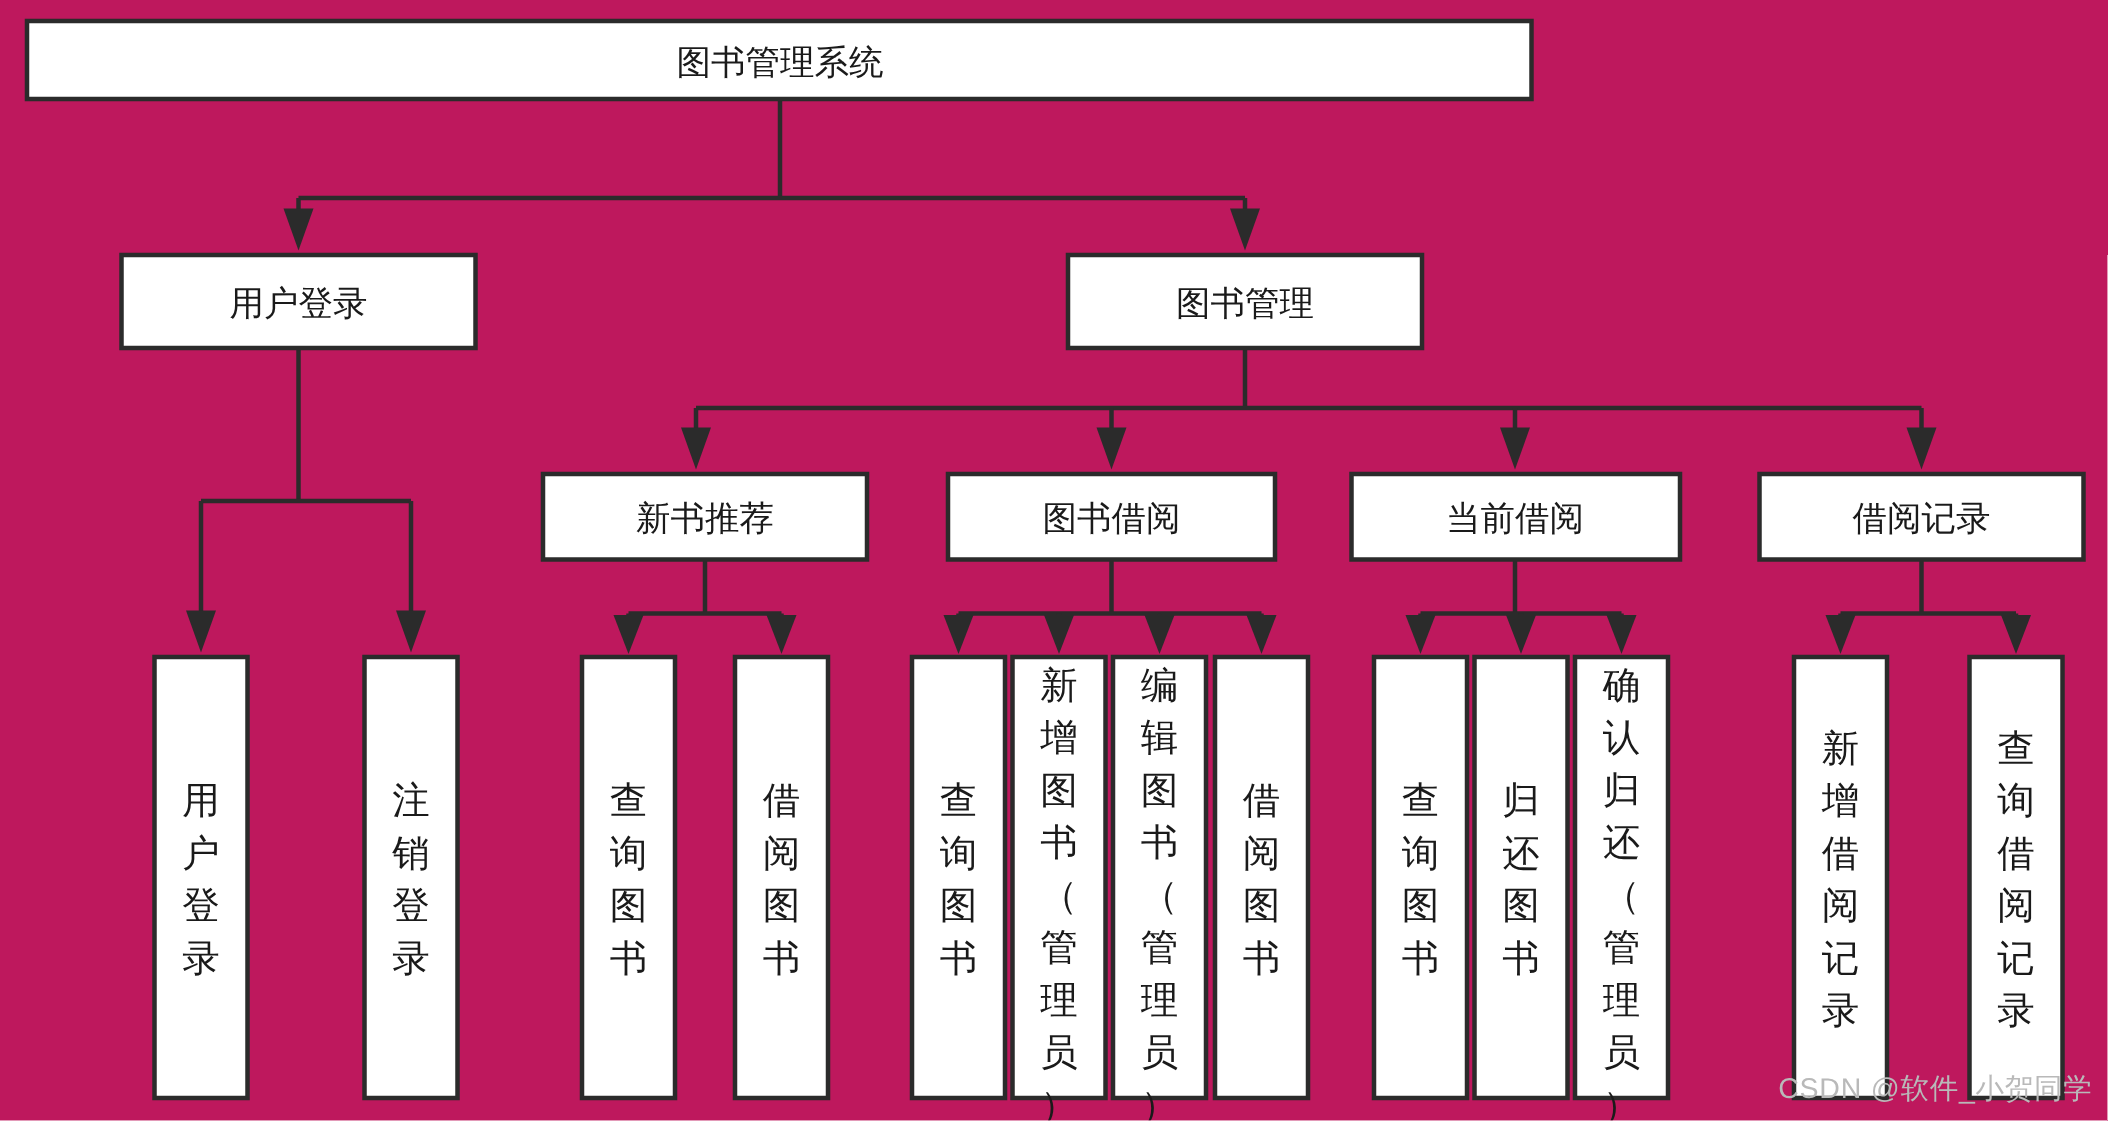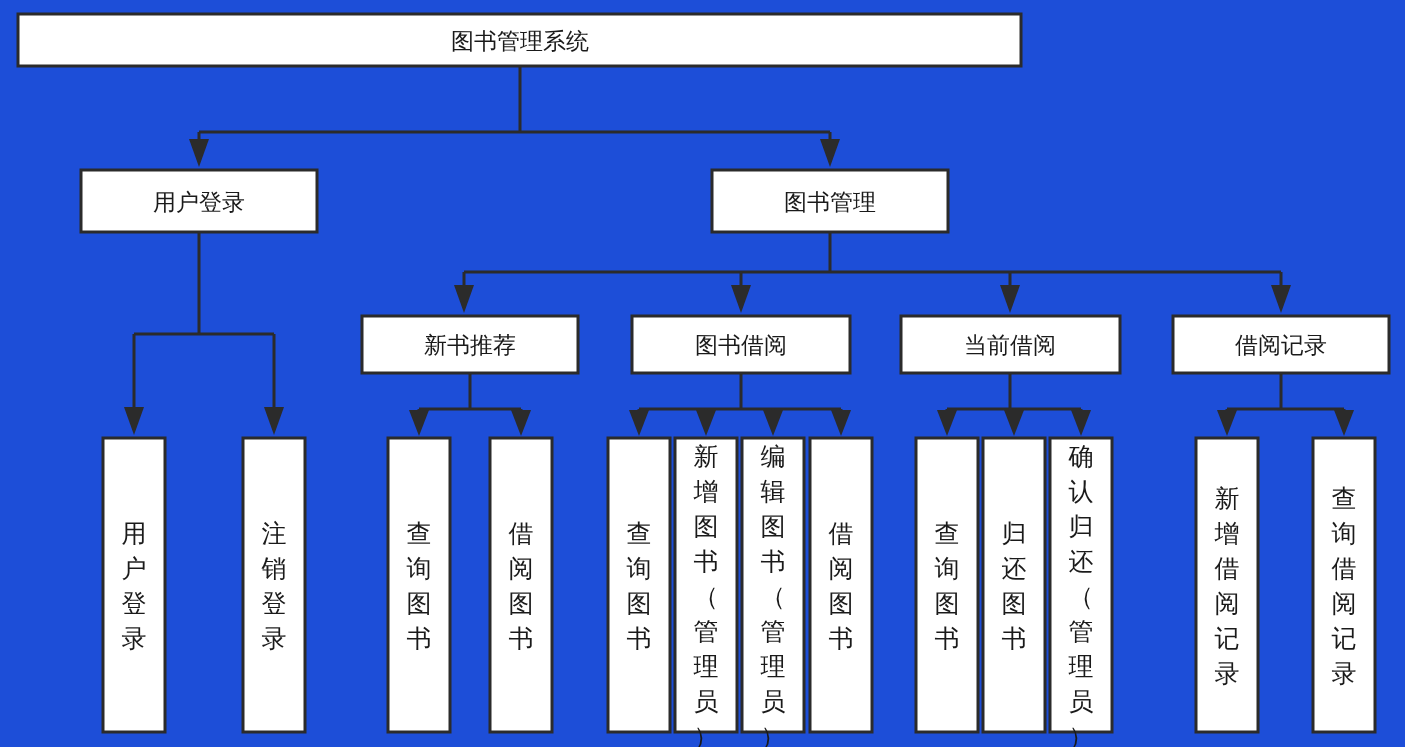--- a/index.html
+++ b/index.html
@@ -7,21 +7,21 @@
     padding: 0;
     background: #ffffff;
   }
   body {
     font-family: "Liberation Sans", "DejaVu Sans", sans-serif;
   }
   #stage {
     position: relative;
     width: 1405px;
     height: 747px;
-    background: #1d4ed8;
+    background: #be185d;
     overflow: hidden;
     text-align: right;
   }
   #diagram-svg {
     position: absolute;
     left: 0;
     top: 0;
     width: 1405px;
     height: 747px;
   }
@@ -218,13 +218,14 @@
       <text class="leaf-label" x="947" y="0"><tspan x="947" y="542.3">查</tspan><tspan x="947" y="577.3">询</tspan><tspan x="947" y="612.3">图</tspan><tspan x="947" y="647.3">书</tspan></text>
       <text class="leaf-label" x="1014" y="0"><tspan x="1014" y="542.3">归</tspan><tspan x="1014" y="577.3">还</tspan><tspan x="1014" y="612.3">图</tspan><tspan x="1014" y="647.3">书</tspan></text>
       <text class="leaf-label" x="1081" y="0"><tspan x="1081" y="465.3">确</tspan><tspan x="1081" y="500.3">认</tspan><tspan x="1081" y="535.3">归</tspan><tspan x="1081" y="570.3">还</tspan><tspan x="1081" y="605.3" transform="rotate(90 1081 597.3)">（</tspan><tspan x="1081" y="640.3">管</tspan><tspan x="1081" y="675.3">理</tspan><tspan x="1081" y="710.3">员</tspan><tspan x="1081" y="745.3" transform="rotate(90 1081 737.3)">）</tspan></text>
 
       <text class="leaf-label" x="1227" y="0"><tspan x="1227" y="507.3">新</tspan><tspan x="1227" y="542.3">增</tspan><tspan x="1227" y="577.3">借</tspan><tspan x="1227" y="612.3">阅</tspan><tspan x="1227" y="647.3">记</tspan><tspan x="1227" y="682.3">录</tspan></text>
       <text class="leaf-label" x="1344" y="0"><tspan x="1344" y="507.3">查</tspan><tspan x="1344" y="542.3">询</tspan><tspan x="1344" y="577.3">借</tspan><tspan x="1344" y="612.3">阅</tspan><tspan x="1344" y="647.3">记</tspan><tspan x="1344" y="682.3">录</tspan></text>
     </g>
 
   </svg>
 
+  <div class="watermark">CSDN @软件_小贺同学</div>
 </div>
 
 </body></html>

